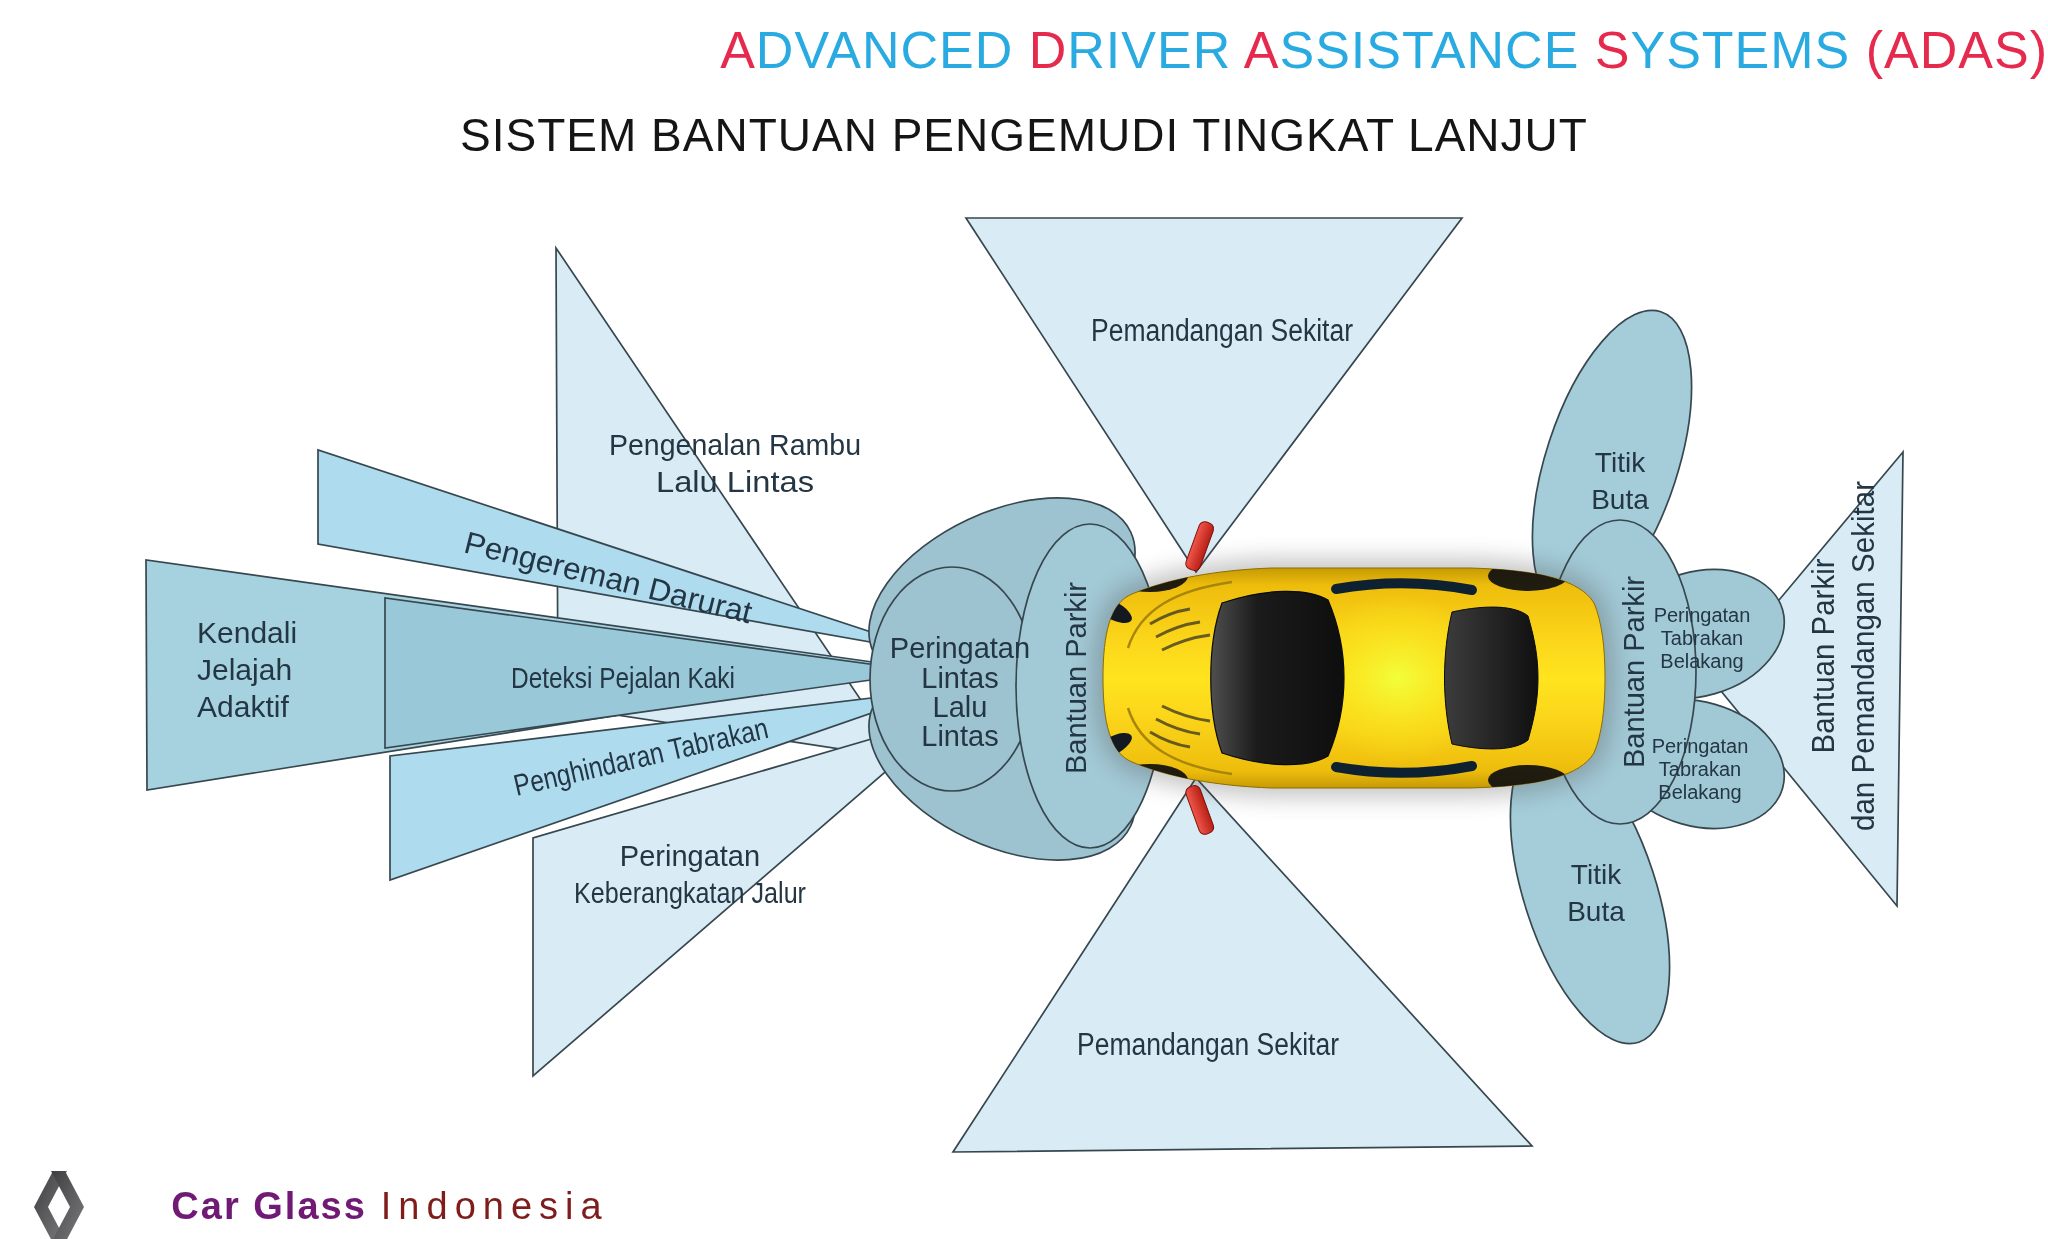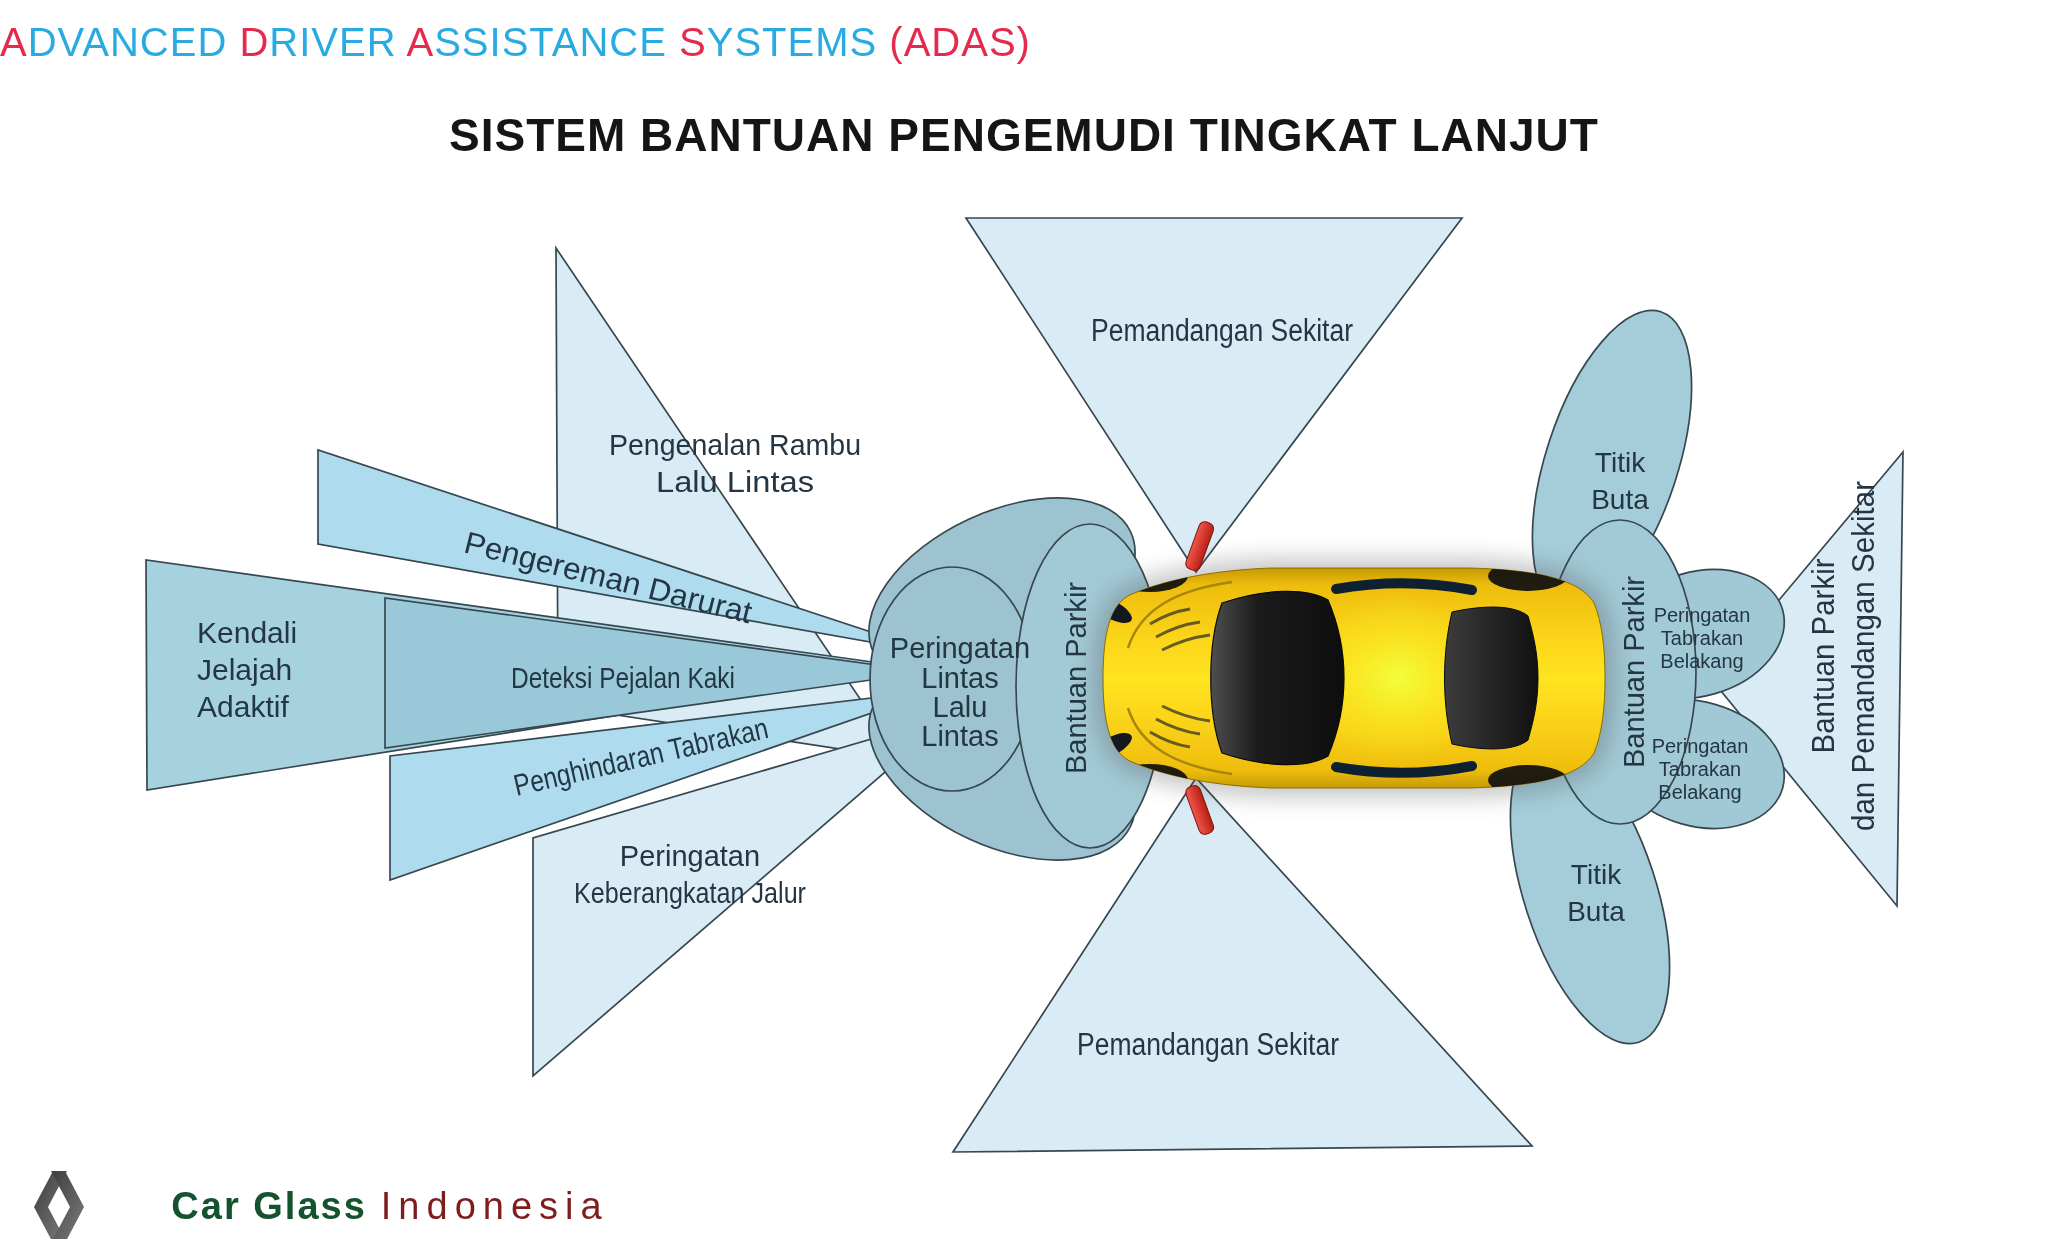--- a/index.html
+++ b/index.html
@@ -1,21 +1,21 @@
 <!DOCTYPE html>
 <html><head>
 <meta charset="utf-8">
 <style>
   html,body{margin:0;padding:0;background:#ffffff;}
   #stage{position:relative;width:2048px;height:1239px;background:#ffffff;overflow:hidden;
          font-family:"Liberation Sans", sans-serif;}
-  .title{position:absolute;top:20px;left:0;width:100%;text-align:left;
-         font-size:40px;letter-spacing:1px;white-space:pre;font-weight:normal;margin:0;}
+  .title{position:absolute;top:20px;left:0;width:100%;text-align:right;
+         font-size:52px;letter-spacing:1px;white-space:pre;font-weight:normal;margin:0;}
   .subtitle{position:absolute;top:108px;left:0;width:100%;text-align:center;
-         font-size:46px;letter-spacing:1px;color:#151515;margin:0;font-weight:bold;}
+         font-size:46px;letter-spacing:1px;color:#151515;margin:0;font-weight:normal;}
   #diagram{position:absolute;top:0;left:0;}
   svg text{font-family:"Liberation Sans", sans-serif;fill:#243644;}
   .t30{font-size:30px;} .t31{font-size:31px;} .t29{font-size:29px;}
   .t28{font-size:28px;} .t20{font-size:20px;}
   .zone{stroke:#37474f;stroke-width:1.7;}
   .logo{position:absolute;left:26px;top:1142px;display:flex;align-items:center;}
   .logo-text{margin-left:16px;font-size:38px;white-space:pre;}
   .logo-bold{font-weight:bold;letter-spacing:2px;}
   .logo-light{letter-spacing:7px;margin-left:14px;}
 </style>
@@ -179,17 +179,17 @@
 
   <h1 class="title"><span style="color: rgb(230, 42, 78);">A</span><span style="color: rgb(41, 171, 226);">DVANCED </span><span style="color: rgb(230, 42, 78);">D</span><span style="color: rgb(41, 171, 226);">RIVER </span><span style="color: rgb(230, 42, 78);">A</span><span style="color: rgb(41, 171, 226);">SSISTANCE </span><span style="color: rgb(230, 42, 78);">S</span><span style="color: rgb(41, 171, 226);">YSTEMS </span><span style="color: rgb(230, 42, 78);">(ADAS)</span></h1>
   <h2 class="subtitle">SISTEM BANTUAN PENGEMUDI TINGKAT LANJUT</h2>
 
   <div class="logo">
     <svg width="66" height="80" viewBox="0 0 66 80">
       <path d="M41,4 L27,4 L8,40 L27,76 L41,76 L22,40 Z" fill="url(#logoGrad)"></path>
       <path d="M25,4 L39,4 L58,40 L39,76 L25,76 L44,40 Z" fill="url(#logoGrad)"></path>
     </svg>
     <div class="logo-text">
-      <span class="logo-bold" style="color: #14532d;">Car Glass</span><span class="logo-light" style="color: #7f1d1d;">Indonesia</span>
+      <span class="logo-bold" style="color: #701a75;">Car Glass</span><span class="logo-light" style="color: #7f1d1d;">Indonesia</span>
     </div>
   </div>
 
 </div>
 
 </body></html>

